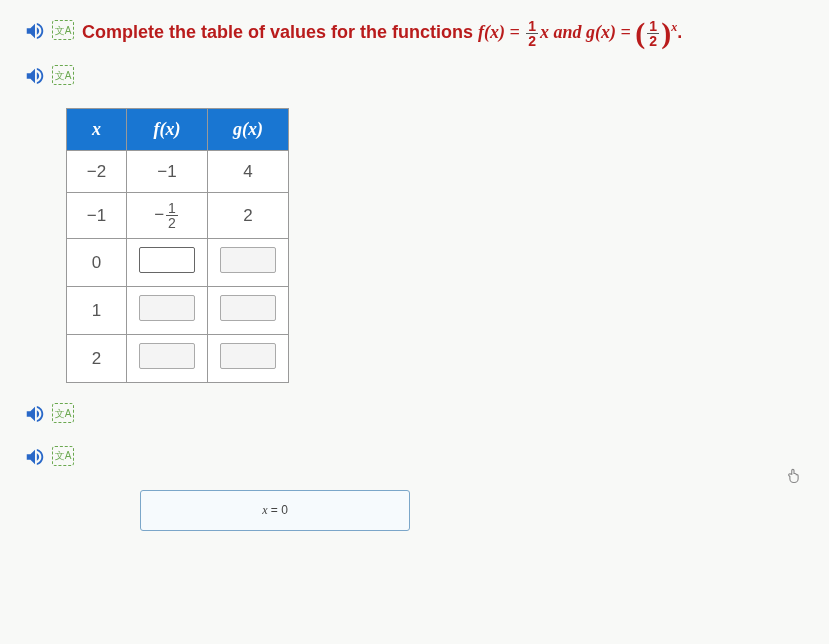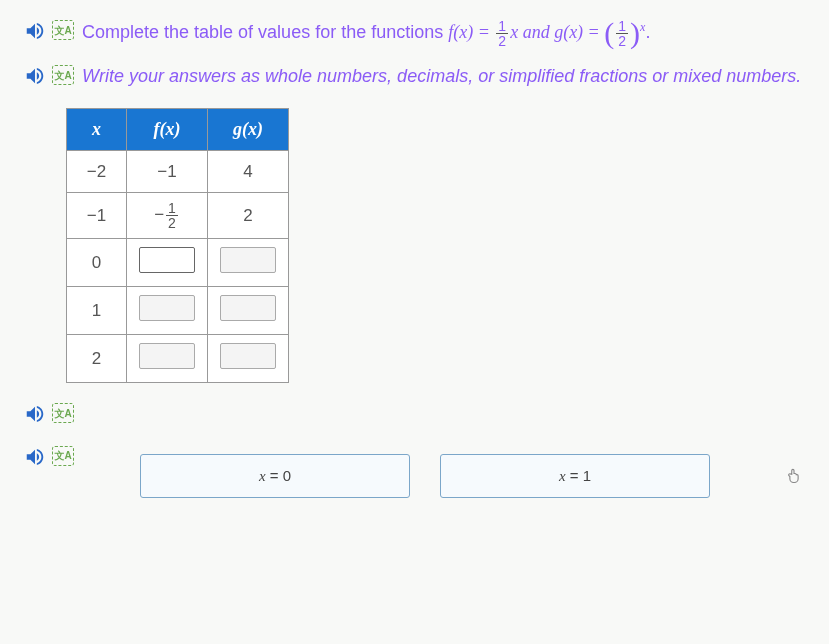--- a/index.html
+++ b/index.html
@@ -21,24 +21,24 @@
     .speaker-icon svg { width: 22px; height: 22px; }
     .translate-icon {
       width: 22px; height: 20px;
       border: 1px dashed #6aa84f;
       border-radius: 3px;
       color: #6aa84f;
       font-size: 10px;
       display: flex;
       align-items: center;
       justify-content: center;
-      font-weight: bold;
+      font-weight: normal;
       position: relative;
     }
-    .prompt-text { font-size: 18px; color: #8b5cf6; }
+    .prompt-text { font-size: 18px; color: #b91c1c; font-weight: bold; }
     .prompt-text .ital { font-style: italic; font-family: 'Times New Roman', serif; }
     .frac {
       display: inline-flex;
       flex-direction: column;
       align-items: center;
       vertical-align: middle;
       font-size: 14px;
       line-height: 1;
       margin: 0 2px;
     }
@@ -92,23 +92,24 @@
       gap: 12px 30px;
       margin-left: 100px;
       margin-top: 8px;
     }
     .answer-btn {
       border: 1px solid #7ba6c9;
       background: #f6fafd;
       border-radius: 3px;
       padding: 12px 16px;
       text-align: center;
-      font-size: 15px;
+      font-size: 12px;
       color: #444;
       cursor: pointer;
+      margin-top: 36px;
     }
     .answer-btn .ital { font-style: italic; font-family: 'Times New Roman', serif; }
     .answer-icons {
       display: flex;
       gap: 6px;
       align-items: flex-start;
       margin-left: 0;
       position: relative;
     }
     .answer-row { display: flex; align-items: flex-start; gap: 18px; margin-top: 4px;}
@@ -151,21 +152,20 @@
 <div class="prompt-line">
   <div class="icons">
     <span class="speaker-icon">
       <svg viewBox="0 0 24 24">
           <path fill="#2968c8" d="M3 9v6h4l5 5V4L7 9H3z"></path>
           <path fill="#2968c8" d="M16.5 12c0-1.77-1.02-3.29-2.5-4.03v8.05c1.48-.73 2.5-2.25 2.5-4.02zM14 3.23v2.06c2.89.86 5 3.54 5 6.71s-2.11 5.85-5 6.71v2.06c4.01-.91 7-4.49 7-8.77s-2.99-7.86-7-8.77z"></path>
         </svg>
     </span>
     <span class="translate-icon">文A</span>
   </div>
-  <div class="prompt-text"><em style="font-style:italic;">Write your answers as whole numbers, decimals, or simplified fractions or mixed numbers.</em></div>
 </div>
 
 <table>
   <thead>
     <tr>
       <th>x</th>
       <th>f(x)</th>
       <th>g(x)</th>
     </tr>
   </thead>
@@ -224,17 +224,14 @@
           <path fill="#2968c8" d="M3 9v6h4l5 5V4L7 9H3z"></path>
           <path fill="#2968c8" d="M16.5 12c0-1.77-1.02-3.29-2.5-4.03v8.05c1.48-.73 2.5-2.25 2.5-4.02zM14 3.23v2.06c2.89.86 5 3.54 5 6.71s-2.11 5.85-5 6.71v2.06c4.01-.91 7-4.49 7-8.77s-2.99-7.86-7-8.77z"></path>
         </svg>
     </span>
     <span class="translate-icon">文A</span>
   </div>
   <div class="answer-grid" style="margin-left:48px;">
     <div class="answer-btn">
       <span class="ital">x</span><span> = 0</span>
     </div>
-    <div class="answer-btn">
-      <span class="ital">x</span><span> = 1</span>
-    </div>
   </div>
 </div>
 
 </body></html>

